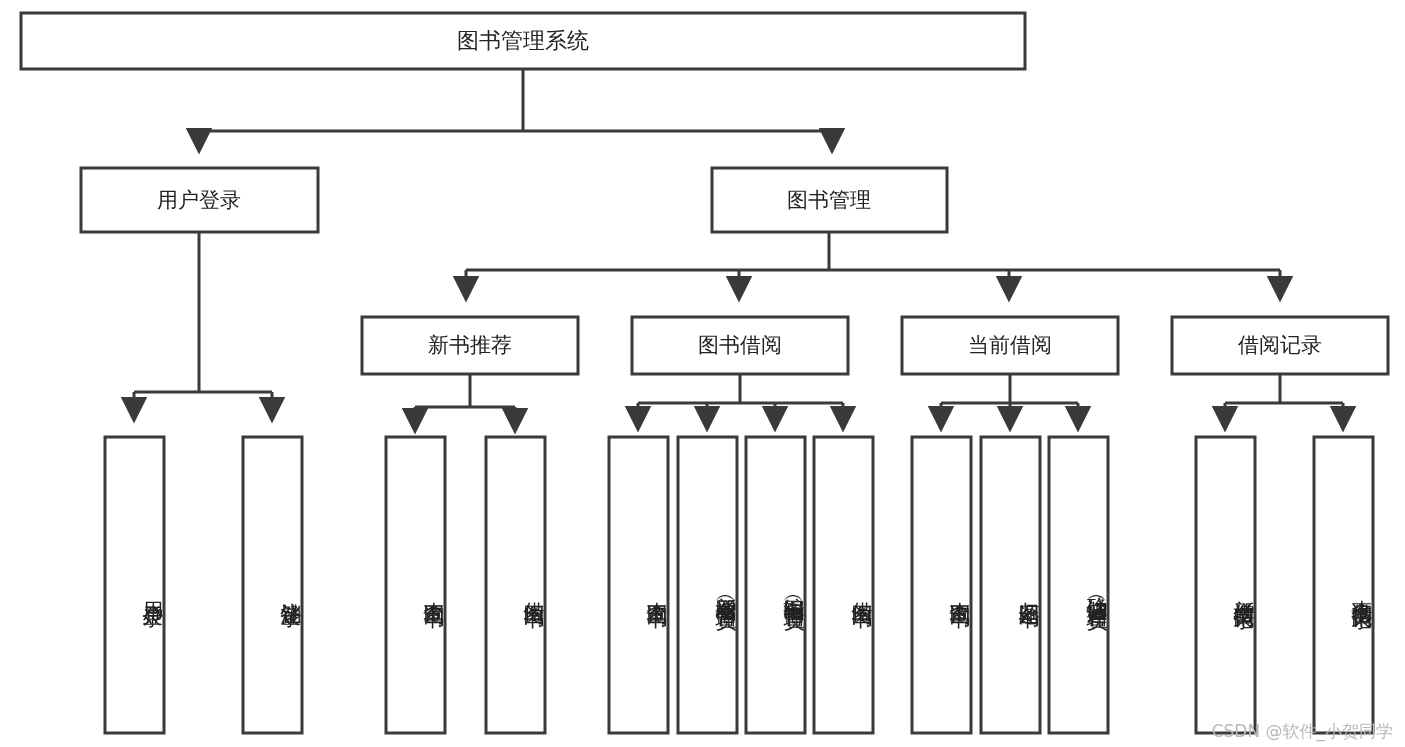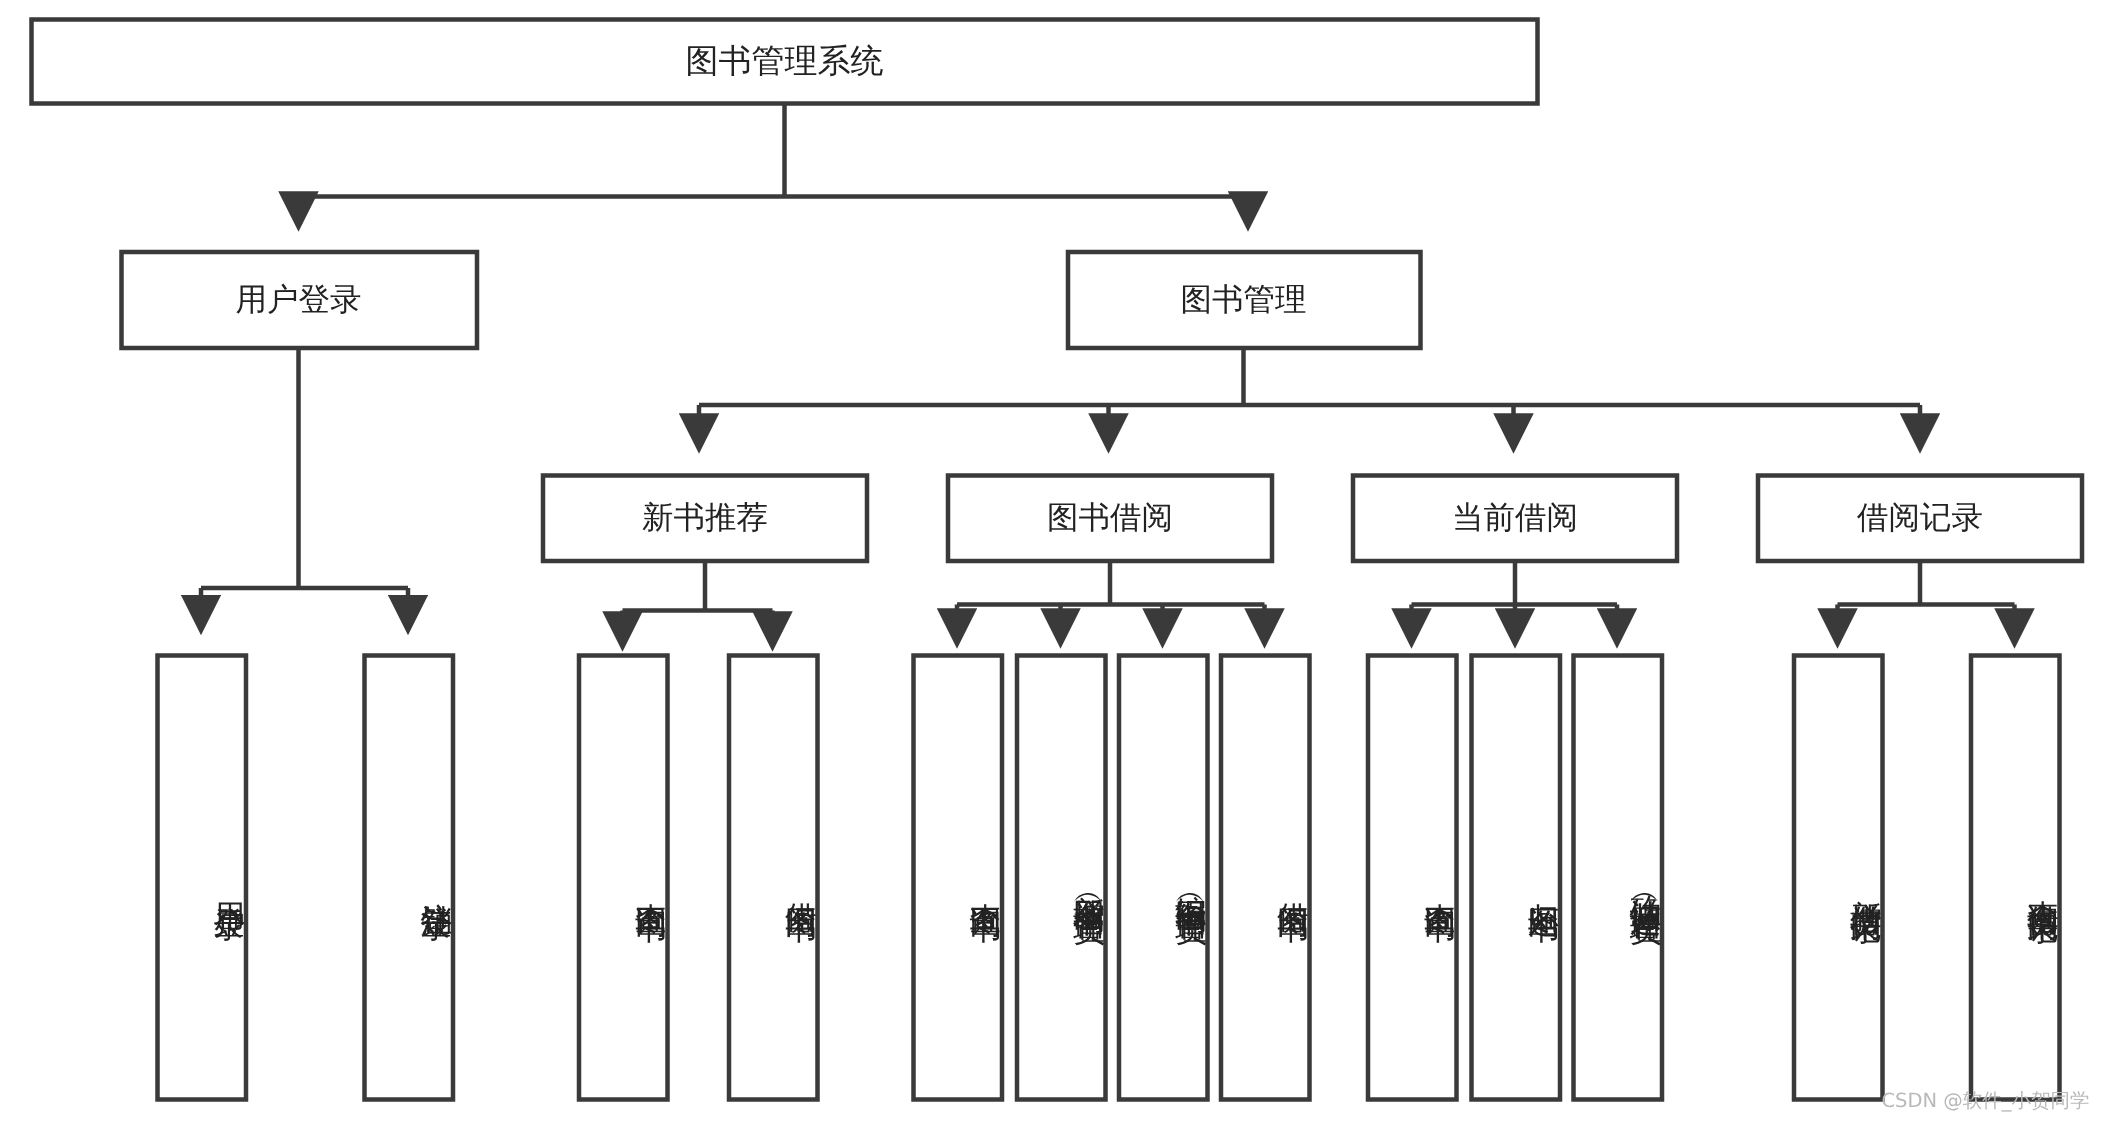--- a/index.html
+++ b/index.html
@@ -63,21 +63,21 @@
     letter-spacing: 2px;
     white-space: nowrap;
     pointer-events: none;
     text-align: center;
   }
   .watermark {
     position: absolute;
     right: 12px;
     bottom: 4px;
     font-family: "DejaVu Sans", "Liberation Sans", sans-serif;
-    font-size: 13px;
+    font-size: 17px;
     color: #b9b9b9;
     white-space: nowrap;
     user-select: none;
   }
 </style>
 </head>
 <body>
 
 <div id="diagram-root">
 

